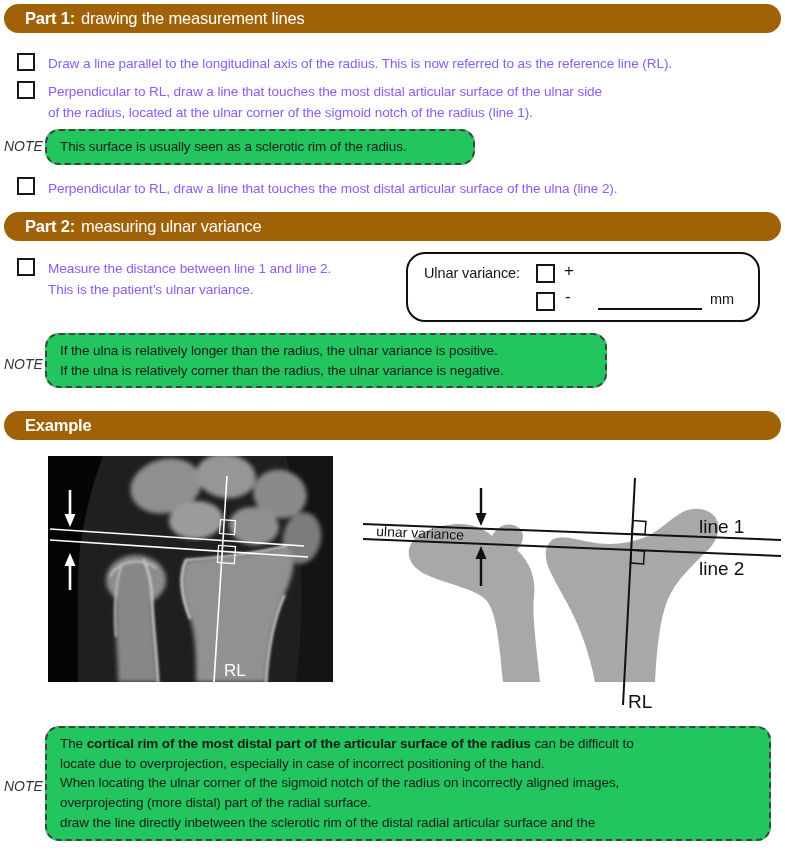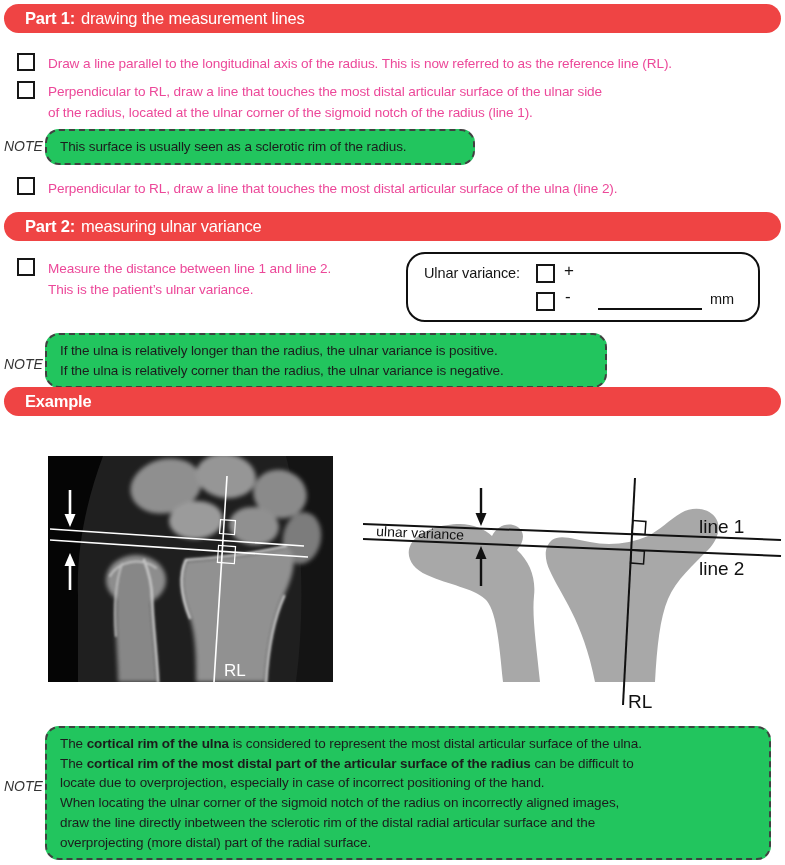--- a/index.html
+++ b/index.html
@@ -2,31 +2,31 @@
 <html><head>
 <meta charset="utf-8">
 <style>
   html,body{margin:0;padding:0;background:#fff;}
   .sheet{
     position:relative;width:785px;height:865px;background:#ffffff;overflow:hidden;
     font-family:"Liberation Sans", sans-serif;color:#141414;
   }
   
   .bar{
-    position:absolute;left:4px;width:756px;height:29px;background:#ef4444;
+    position:absolute;left:4px;width:756px;height:29px;background:#a16207;
     border-radius:15px;color:#fff;display:flex;align-items:center;
     padding-left:21px;font-size:16.5px;letter-spacing:-0.2px;
   }
   .bar .b{font-weight:700;margin-right:6px;}
   
   .cb{
     position:absolute;width:14px;height:14px;border:2px solid #161616;background:#fff;
   }
   .step{
-    position:absolute;font-size:13.6px;line-height:20.5px;letter-spacing:-0.1px;color:#ec4899;
+    position:absolute;font-size:13.6px;line-height:20.5px;letter-spacing:-0.1px;color:#8b5cf6;
   }
   
   .notelabel{
     position:absolute;left:4px;font-style:italic;font-size:14px;color:#333;
   }
   .notebox{
     position:absolute;border:2px dashed #404040;border-radius:14px;
     font-size:13.5px;line-height:19.7px;letter-spacing:-0.1px;color:#1c1c1c;
     padding:6px 13px;background:#22c55e;
   }
@@ -88,21 +88,21 @@
     <div class="blank"></div>
     <div class="mm">mm</div>
   </div>
 
   <div class="notelabel" style="top:356px;">NOTE</div>
   <div class="notebox" style="left:45px;top:333px;width:532px;">
     <div>If the ulna is relatively longer than the radius, the ulnar variance is positive.</div>
     <div>If the ulna is relatively corner than the radius, the ulnar variance is negative.</div>
   </div>
 
-  <div class="bar" style="top:387px;">
+  <div class="bar" style="top:411px;">
     <span class="b">Example</span>
   </div>
 
   <div class="fig" style="left:48px;top:456px;width:285px;height:226px;">
     <svg width="285" height="226" viewBox="0 0 285 226">
       <defs>
         <filter id="xb2" x="-30%" y="-30%" width="160%" height="160%">
             <feGaussianBlur stdDeviation="2.2"></feGaussianBlur>
           </filter>
         <filter id="xb1" x="-30%" y="-30%" width="160%" height="160%">
@@ -176,21 +176,20 @@
 
       <text x="13" y="78" font-size="14" fill="#111111" transform="rotate(2.5 13 78)">ulnar variance</text>
       <text x="336" y="75" font-size="19" fill="#111111">line 1</text>
       <text x="336" y="117" font-size="19" fill="#111111">line 2</text>
       <text x="265" y="250" font-size="19" fill="#111111">RL</text>
     </svg>
   </div>
 
   <div class="notelabel" style="top:778px;">NOTE</div>
   <div class="notebox" style="left:45px;top:726px;width:696px;">
-    <div><span>The </span><b>cortical rim of the ulna</b><span> is considered to represent the most distal articular surface of the ulna.</span></div>
     <div><span>The </span><b>cortical rim of the most distal part of the articular surface of the radius</b><span> can be difficult to</span></div>
     <div>locate due to overprojection, especially in case of incorrect positioning of the hand.</div>
     <div>When locating the ulnar corner of the sigmoid notch of the radius on incorrectly aligned images,</div>
+    <div>overprojecting (more distal) part of the radial surface.</div>
     <div>draw the line directly inbetween the sclerotic rim of the distal radial articular surface and the</div>
-    <div>overprojecting (more distal) part of the radial surface.</div>
   </div>
 
 </div>
 
 </body></html>

